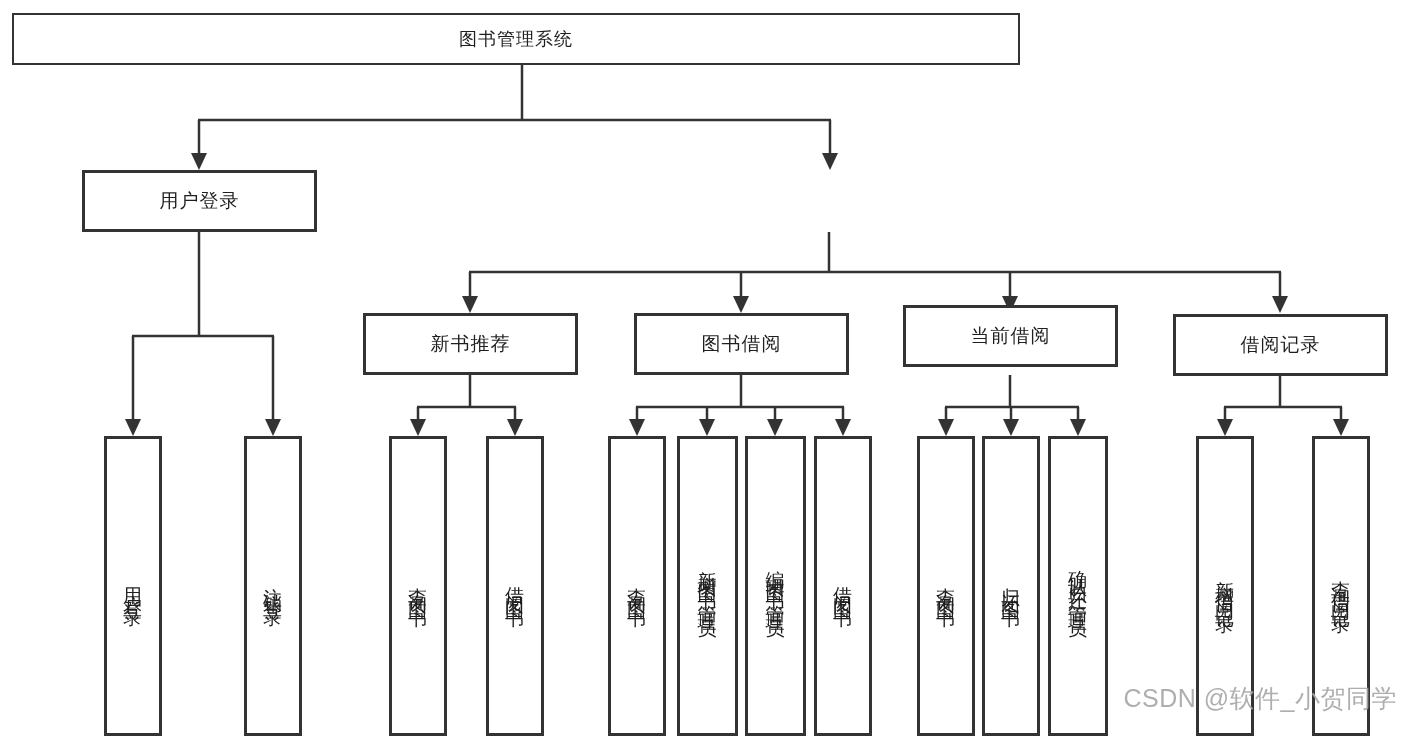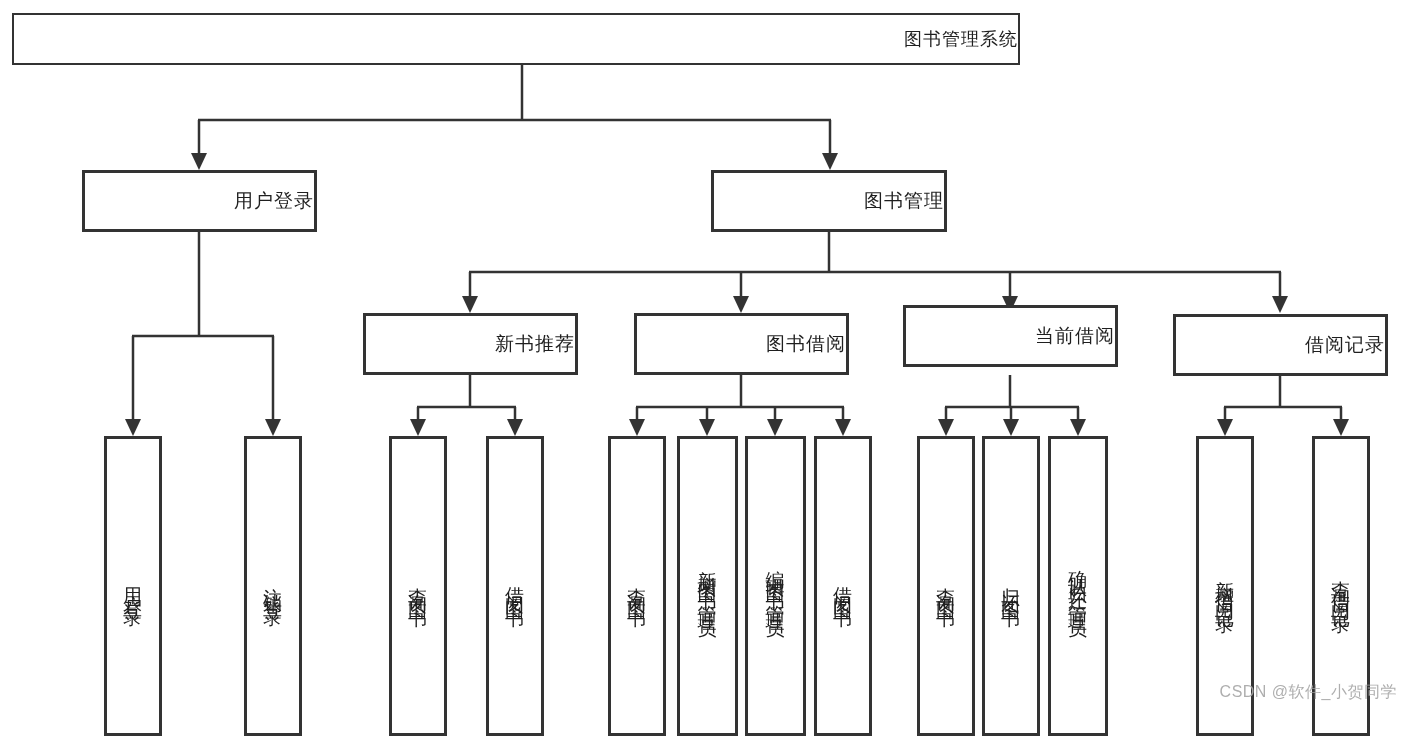--- a/index.html
+++ b/index.html
@@ -14,38 +14,38 @@
     background:var(--bg);
     font-family:"Liberation Sans","DejaVu Sans",sans-serif;
     color:var(--text);
   }
   .connectors{position:absolute;left:0;top:0;width:1405px;height:747px;}
   .connectors line{stroke:var(--line);stroke-width:2.5;}
   .connectors polygon{fill:var(--line);}
   .hbox{
     position:absolute;box-sizing:border-box;background:#fff;
     border:3px solid var(--line);
-    display:flex;align-items:center;justify-content:flex-end;
+    display:flex;align-items:center;justify-content:center;
     font-size:19px;letter-spacing:1px;white-space:nowrap;
   }
   .hbox.root{border-width:2px;font-size:18px;}
   .vbox{
     position:absolute;box-sizing:border-box;background:#fff;
     border:3px solid var(--line);
     top:436px;height:300px;
     display:flex;align-items:center;justify-content:center;
   }
   .vbox span{
     writing-mode:vertical-rl;
     font-size:19px;letter-spacing:7px;line-height:1;
     white-space:nowrap;
   }
   .watermark{
     position:absolute;top:682px;right:8px;
-    font-size:16px;letter-spacing:.5px;
+    font-size:25px;letter-spacing:.5px;
     color:var(--watermark);opacity:.9;z-index:5;white-space:nowrap;
   }
 </style>
 </head>
 <body>
 
 <div class="canvas">
 
   <svg class="connectors" viewBox="0 0 1405 747" xmlns="http://www.w3.org/2000/svg">
 
@@ -109,23 +109,20 @@
       <polygon points="1333,419 1349,419 1341,436"></polygon>
   </svg>
 
   <div class="hbox root" style="left:12px;top:13px;width:1008px;height:52px">
     <span>图书管理系统</span>
   </div>
 
   <div class="hbox" style="left:82px;top:170px;width:235px;height:62px">
     <span>用户登录</span>
   </div>
-  <div class="hbox" style="left:711px;top:170px;width:236px;height:62px">
-    <span>图书管理</span>
-  </div>
 
   <div class="hbox" style="left:363px;top:313px;width:215px;height:62px">
     <span>新书推荐</span>
   </div>
   <div class="hbox" style="left:634px;top:313px;width:215px;height:62px">
     <span>图书借阅</span>
   </div>
   <div class="hbox" style="left:903px;top:305px;width:215px;height:62px">
     <span>当前借阅</span>
   </div>

